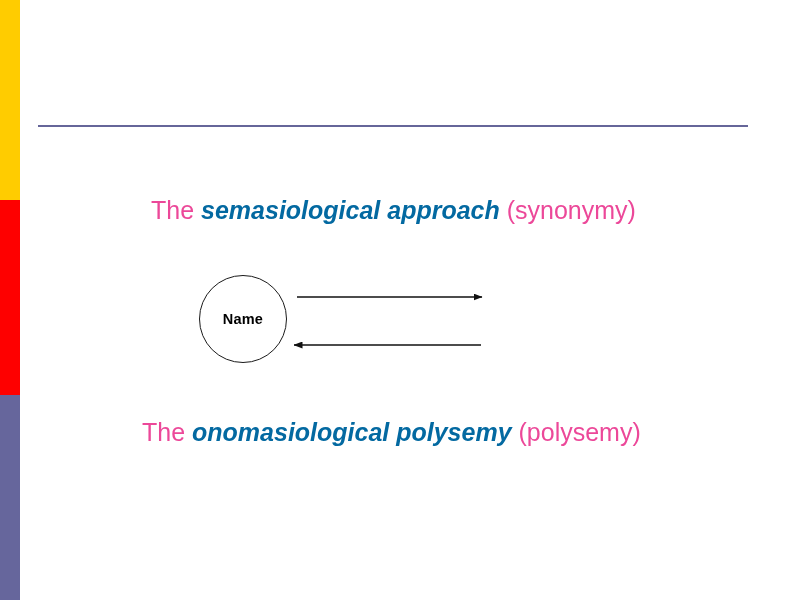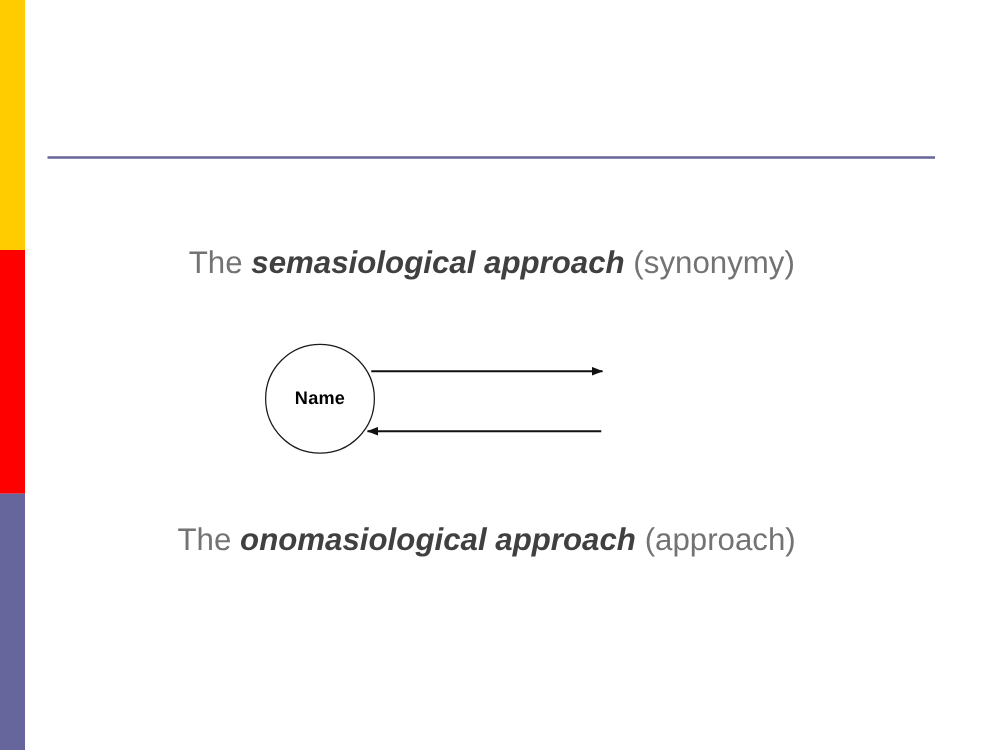--- a/index.html
+++ b/index.html
@@ -47,25 +47,25 @@
     position: absolute;
     font-size: 25px;
     color: #000000;
     white-space: nowrap;
     letter-spacing: 0px;
   }
   #semasiological-line { left: 151px; top: 196px; }
   #onomasiological-line { left: 142px; top: 418px; }
 
   .term-highlight {
-    color: #404040;
+    color: #0369a1;
     font-weight: bold;
     font-style: italic;
   }
-  .plain-text { color: #737373; }
+  .plain-text { color: #ec4899; }
 
   
   #relation-diagram {
     position: absolute;
     left: 195px;
     top: 268px;
     width: 390px;
     height: 105px;
   }
   .node-circle {
@@ -79,21 +79,21 @@
     display: flex;
     align-items: center;
     justify-content: center;
   }
   .node-label {
     font-size: 14.5px;
     font-weight: bold;
     color: #000000;
     letter-spacing: 0.2px;
   }
-  #node-name   { left: 17px;   top: 7px; }
+  #node-name   { left: 4px;   top: 7px; }
   #node-object { left: 290px; top: 7px; }
 
   #arrow-layer {
     position: absolute;
     left: 0;
     top: 0;
     width: 390px;
     height: 105px;
     overflow: visible;
   }
@@ -127,13 +127,13 @@
         <polygon points="0 0, 9 3.5, 0 7" fill="#111111"></polygon>
       </marker>
     </defs>
 
     <line x1="102" y1="29" x2="287" y2="29" stroke="#111111" stroke-width="1.5" marker-end="url(#arrowhead-right)"></line>
 
     <line x1="286" y1="77" x2="99" y2="77" stroke="#111111" stroke-width="1.5" marker-end="url(#arrowhead-left)"></line>
   </svg>
 </div>
 
-<div class="approach-line" id="onomasiological-line"><span class="plain-text">The </span><span class="term-highlight">onomasiological approach</span><span class="plain-text"> (approach)</span></div>
+<div class="approach-line" id="onomasiological-line"><span class="plain-text">The </span><span class="term-highlight">onomasiological polysemy</span><span class="plain-text"> (polysemy)</span></div>
 
 </body></html>

